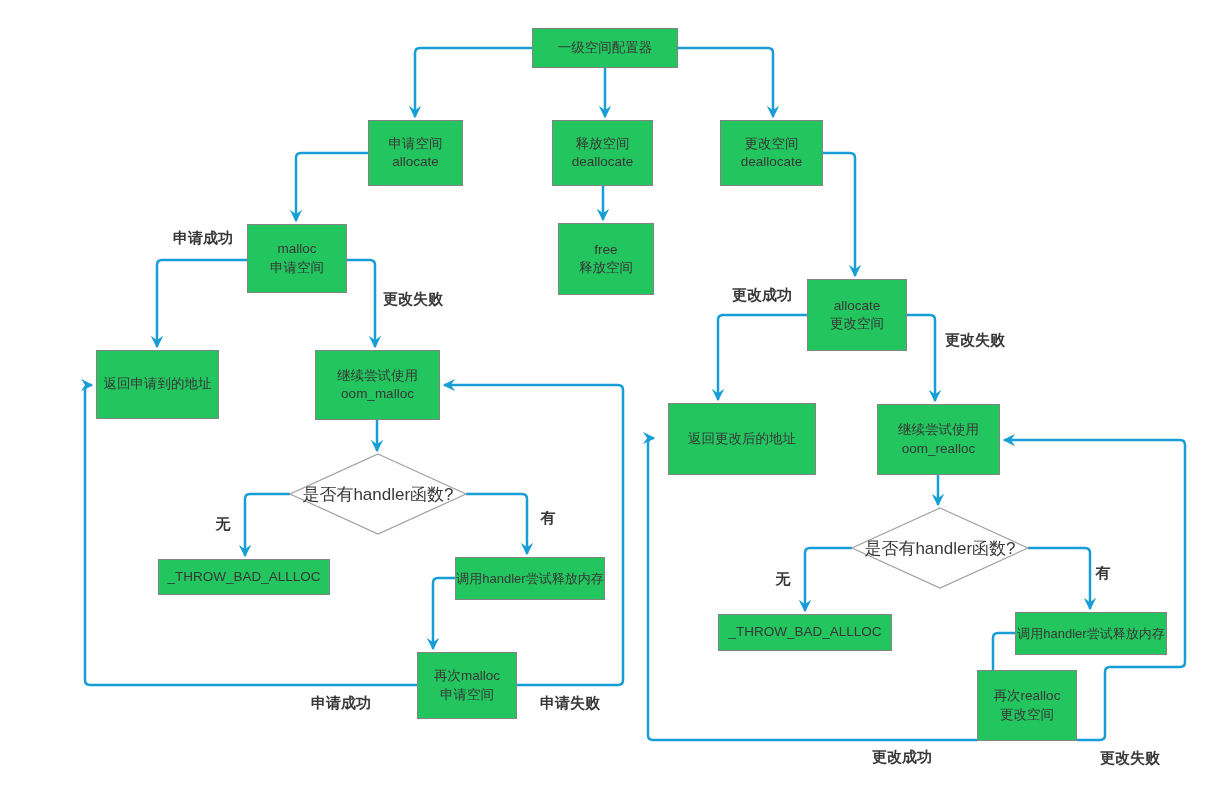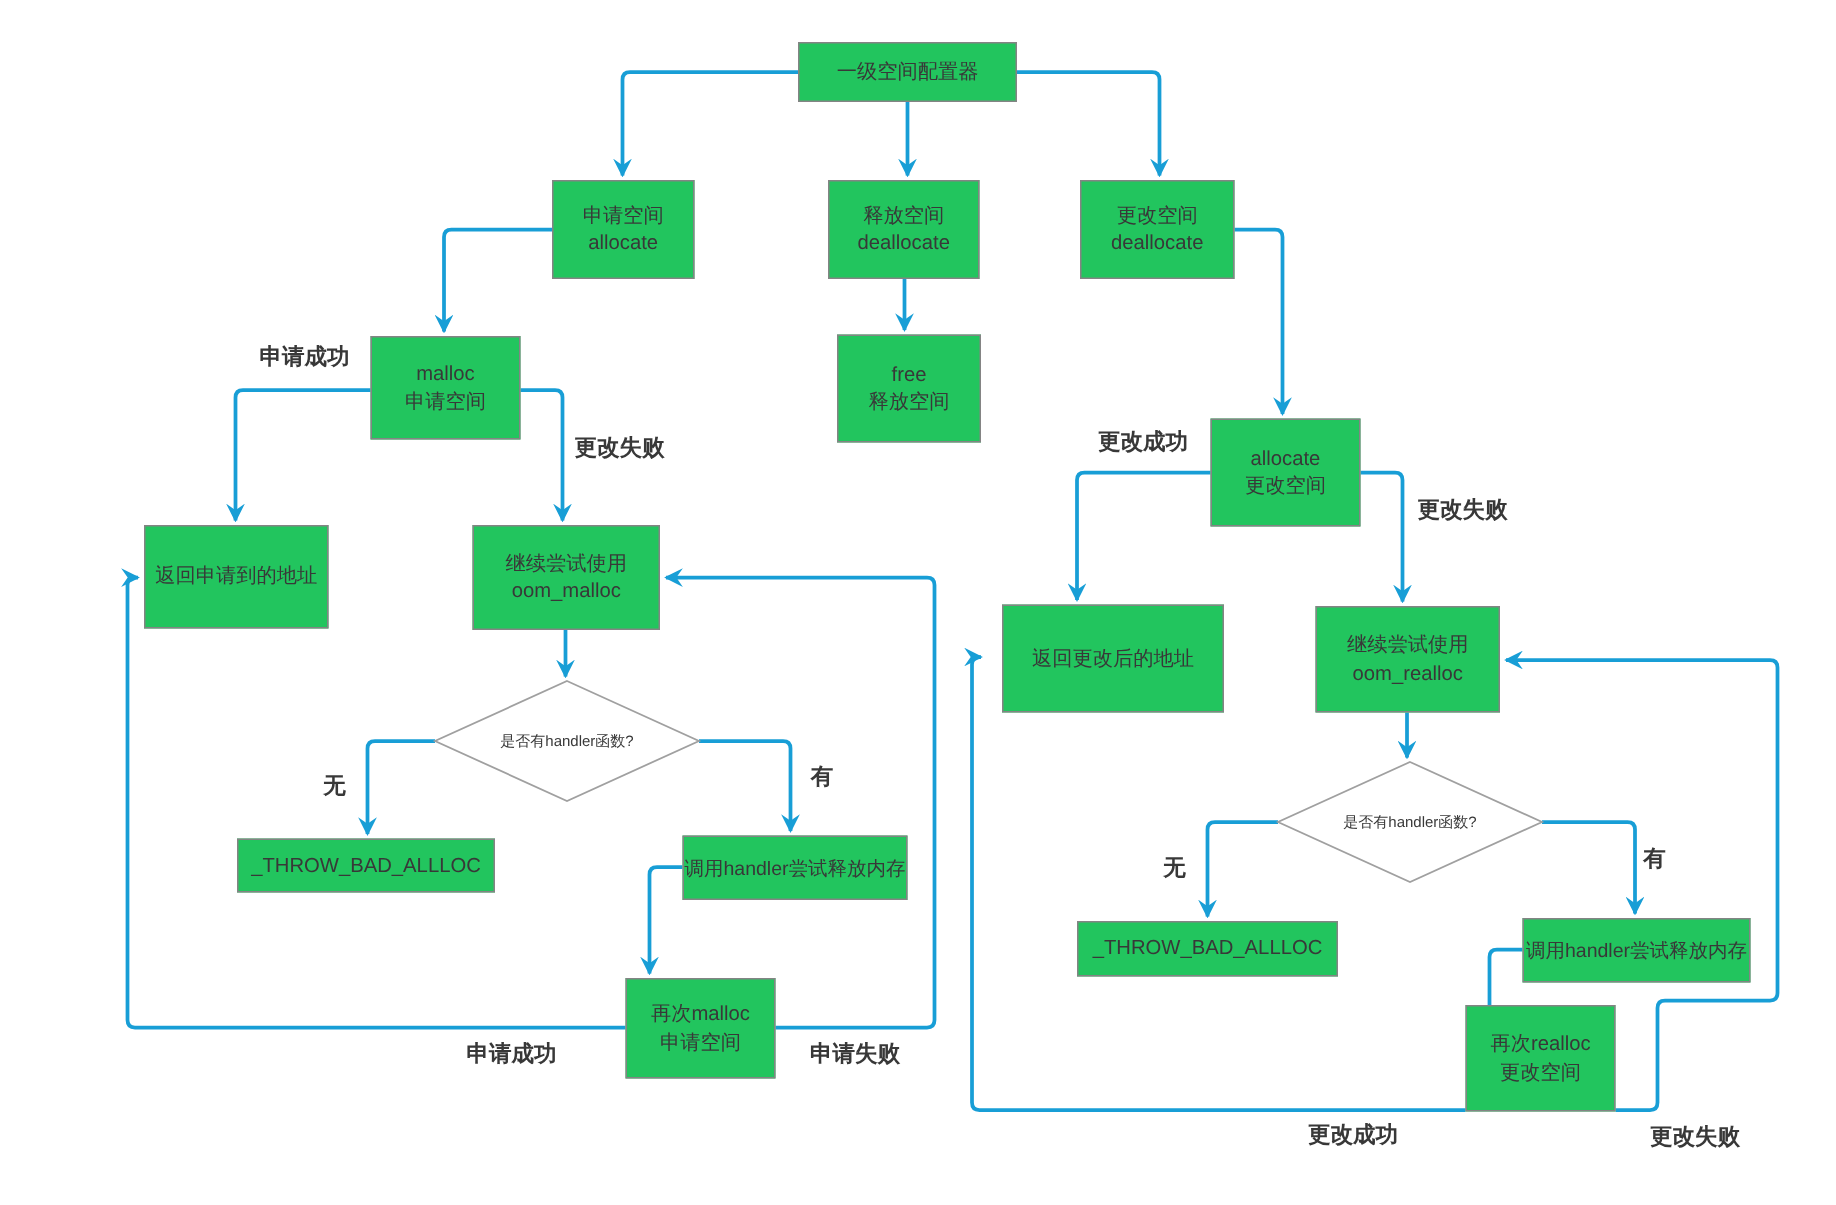--- a/index.html
+++ b/index.html
@@ -19,21 +19,21 @@
   .edge{fill:none;stroke:var(--connector);stroke-width:2.5px;}
   .diamond{fill:#fff;stroke:var(--diamond-border);stroke-width:1.2px;}
   #arw path{fill:var(--connector);}
   .node{
     position:absolute;z-index:2;background:#22c55e;border:1px solid var(--node-border);
     display:flex;flex-direction:column;align-items:center;justify-content:center;
     font-size:13.5px;line-height:1.35;text-align:center;box-sizing:border-box;
   }
   .node span{display:block;}
   .dlabel{
-    position:absolute;z-index:3;font-size:10px;text-align:left;
+    position:absolute;z-index:3;font-size:17px;text-align:left;
     display:flex;align-items:center;justify-content:center;
   }
   .elabel{
     position:absolute;z-index:3;font-size:15px;white-space:nowrap;
     transform:translate(-50%,-50%);
     font-weight:bold;
   }
 </style>
 </head>
 <body>

